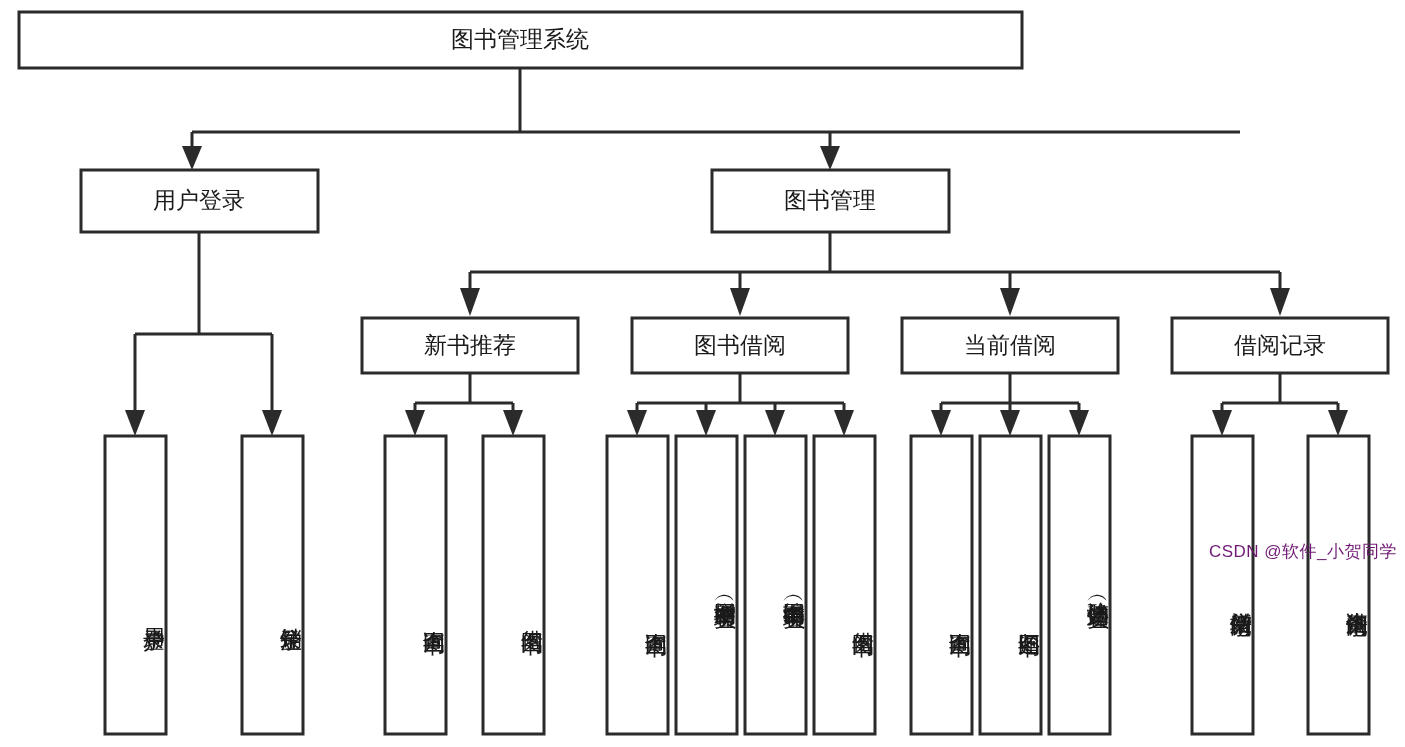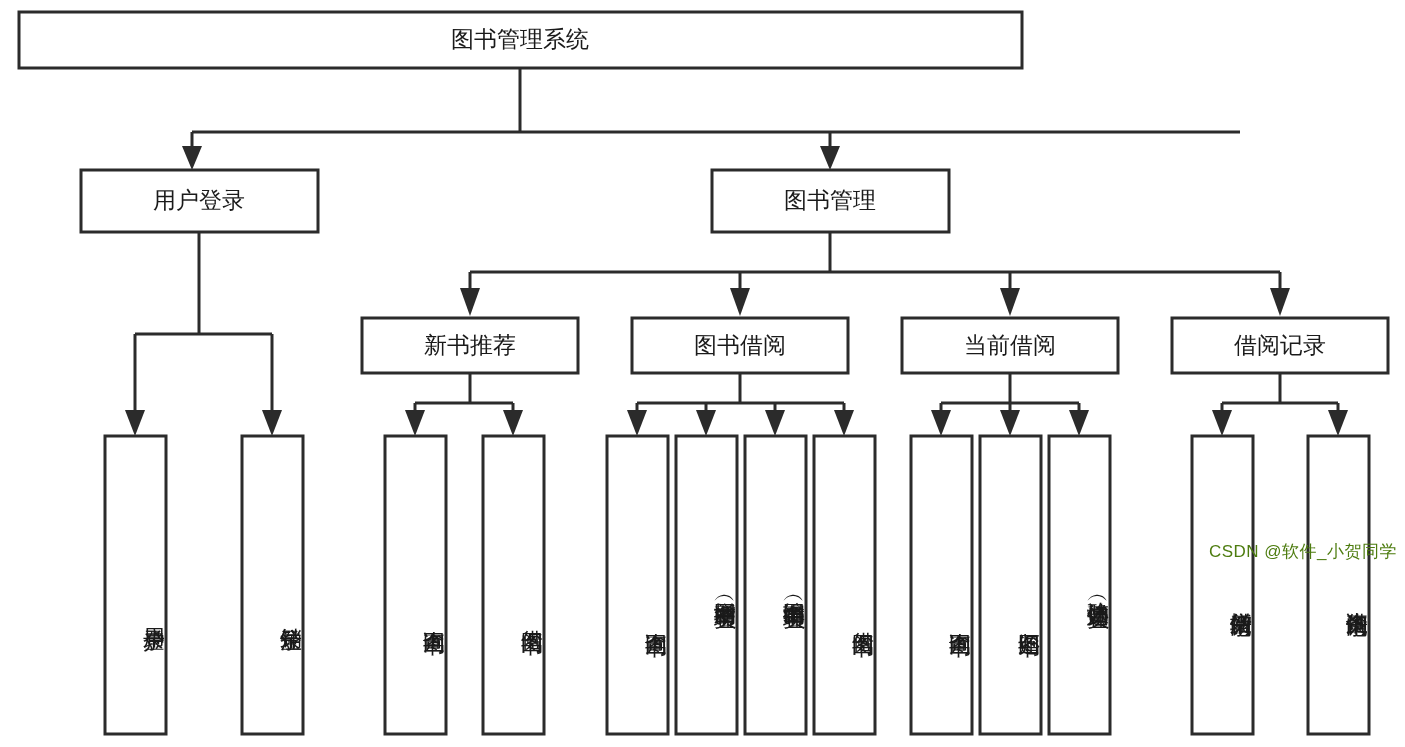--- a/index.html
+++ b/index.html
@@ -64,21 +64,21 @@
     justify-content: center;
     white-space: nowrap;
     pointer-events: none;
   }
   .watermark {
     position: absolute;
     right: 8px;
     bottom: 6px;
     font-family: "Liberation Sans", "DejaVu Sans", sans-serif;
     font-size: 17px;
-    color: #4d7c0f;
+    color: #701a75;
     white-space: nowrap;
     letter-spacing: 0.5px;
     margin-left: 18px;
   }
 </style>
 </head>
 <body>
 
 <div id="diagram-root">
 

